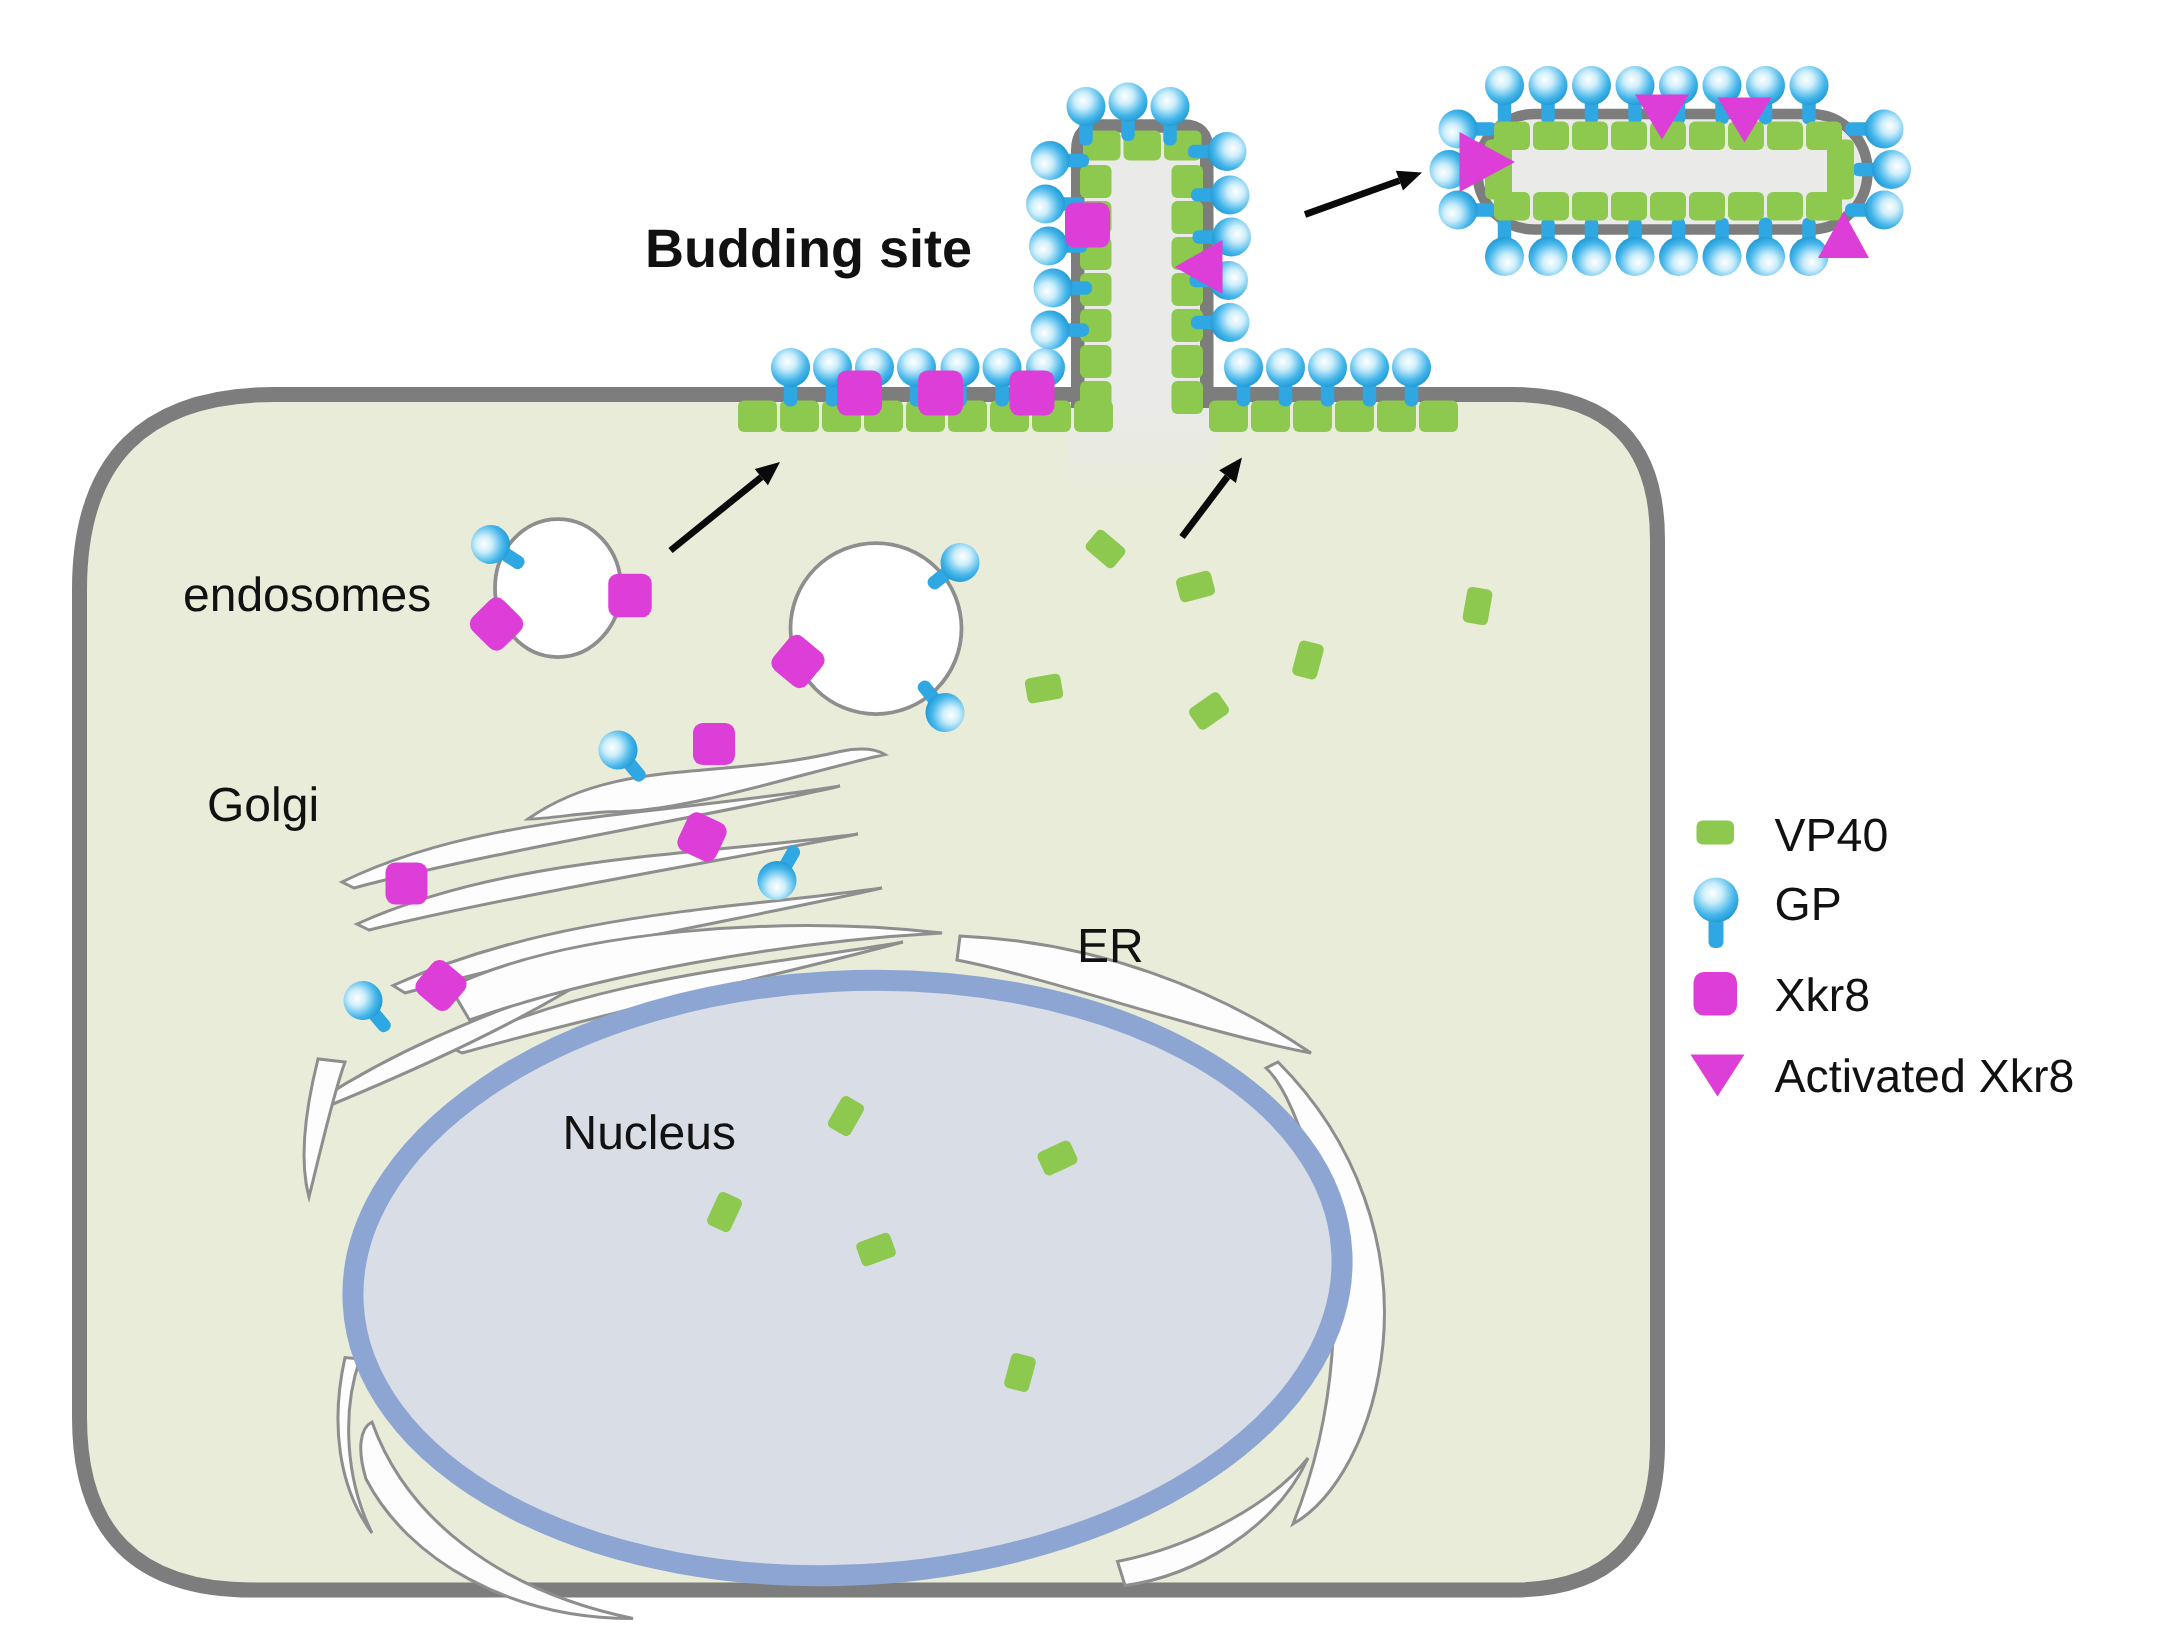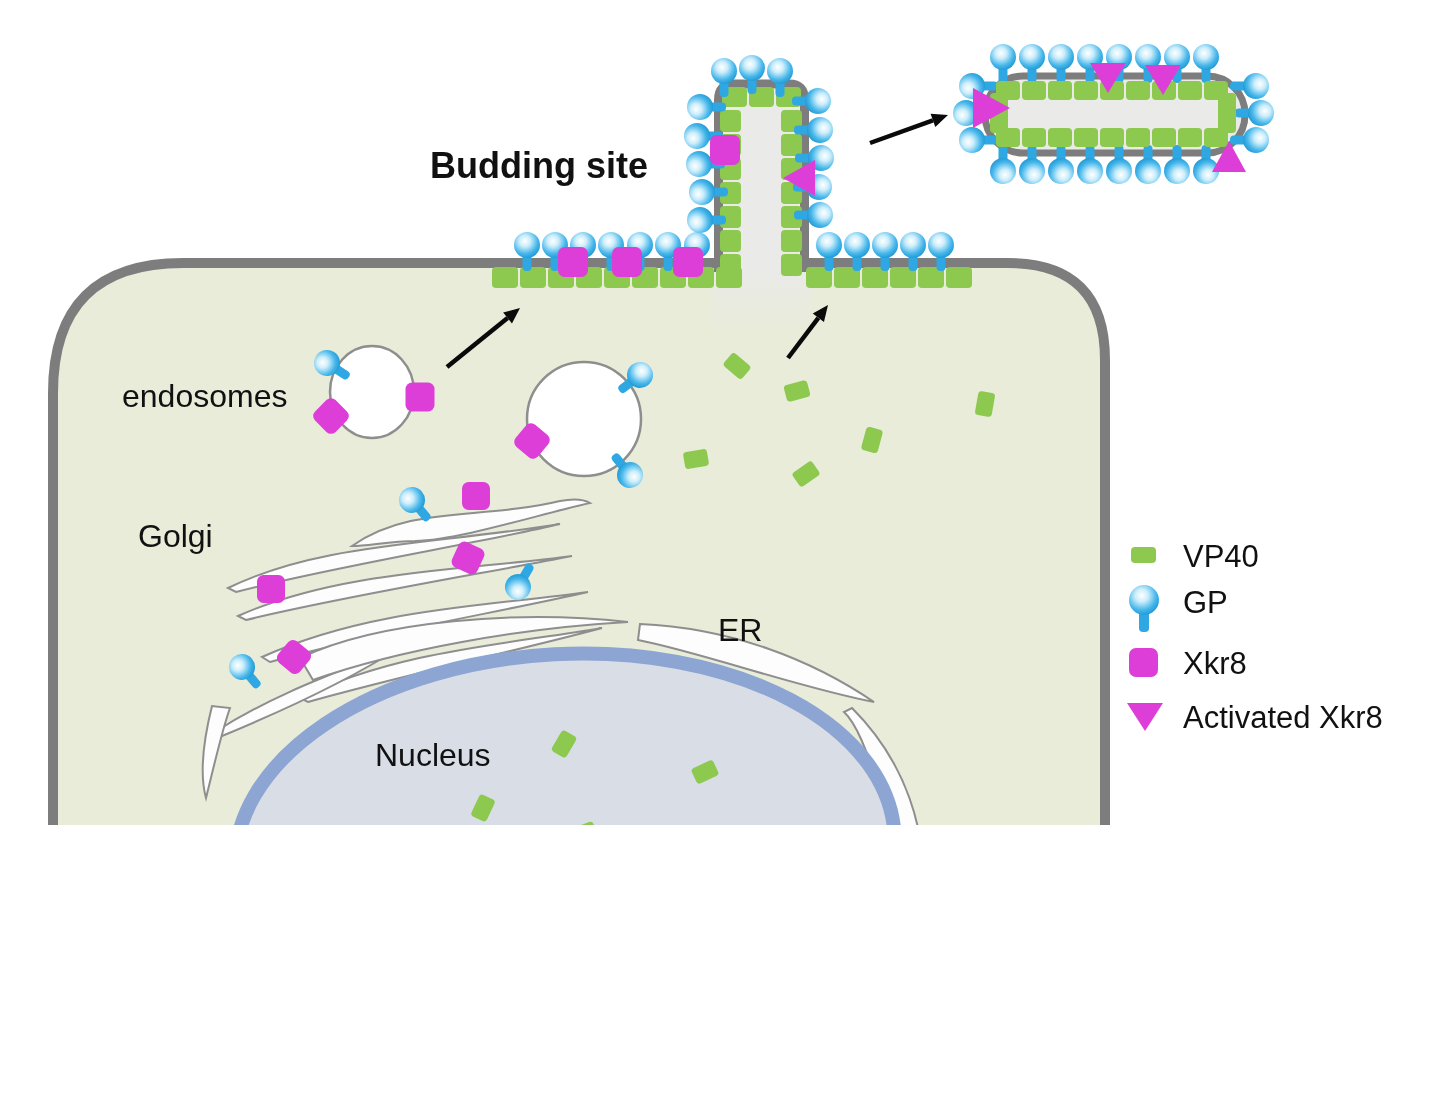--- a/index.html
+++ b/index.html
@@ -1,17 +1,17 @@
 <!DOCTYPE html>
 <html><head>
 <meta charset="utf-8">
 <style>
   html,body{margin:0;padding:0;background:#ffffff;}
   body{font-family:"Liberation Sans", sans-serif;}
-  .stage{position:relative;width:1440px;height:825px;background:#ffffff;overflow:hidden;}
+  .stage{position:relative;width:1440px;height:1097px;background:#ffffff;overflow:hidden;}
   svg{display:block;}
   text{fill:#111111;}
   .lbl{font-size:32px;}
   .lbl-bold{font-size:36px;font-weight:600;}
   .legend-lbl{font-size:31px;}
 </style>
 </head>
 <body>
 
 <div class="stage">

